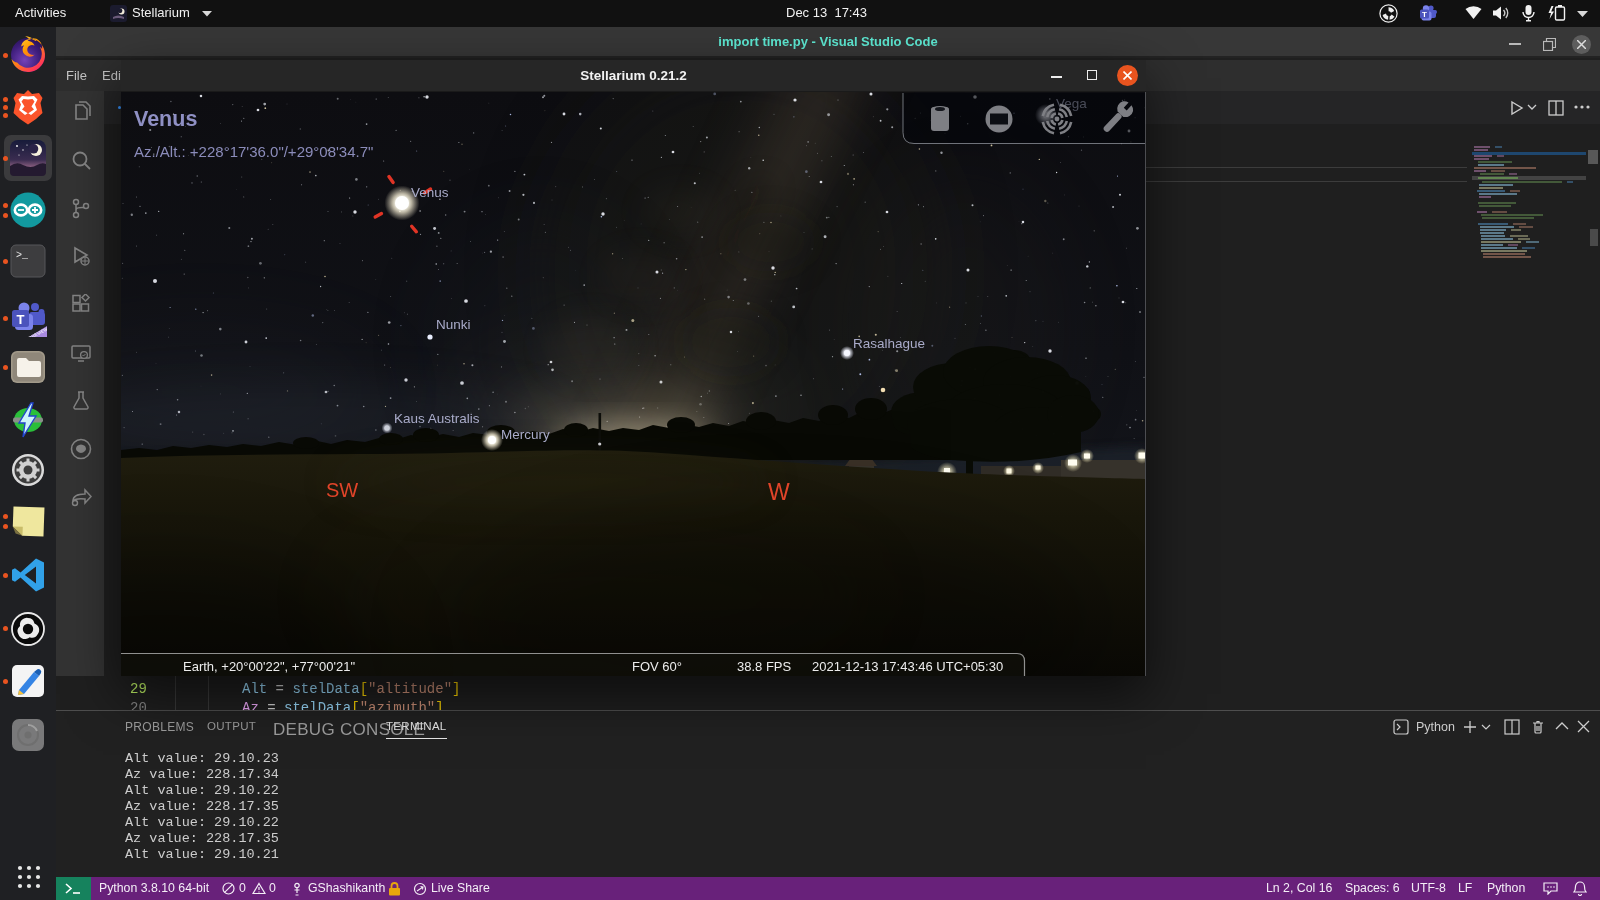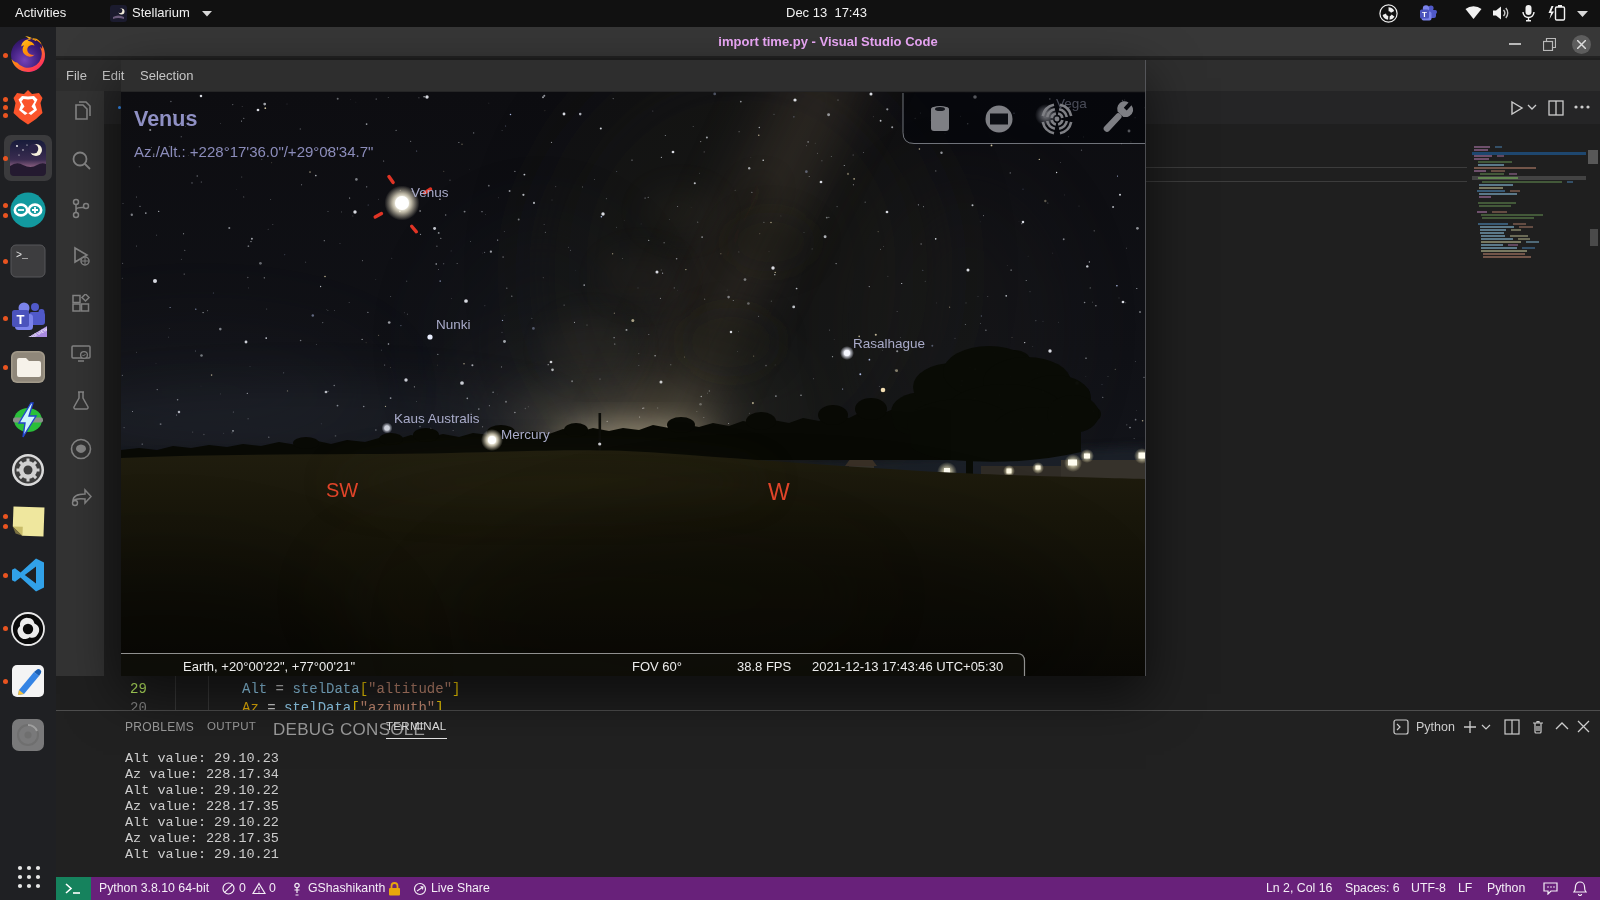--- a/index.html
+++ b/index.html
@@ -1,21 +1,21 @@
 <!DOCTYPE html>
 <html><head><meta charset="utf-8">
 <style>
 html,body{margin:0;padding:0;width:1600px;height:900px;overflow:hidden;background:#1f1f1f;font-family:"Liberation Sans",sans-serif;}
 *{box-sizing:border-box}
 .abs{position:absolute}
 </style></head>
 <body>
 <div class="abs" style="left:56px;top:27px;width:1544px;height:873px;background:#1f1f1f">
 <div class="abs" style="left:0;top:0;width:1544px;height:31px;background:#373737;border-bottom:2px solid #232323">
-<div class="abs" style="left:0;top:0;width:1544px;height:31px;text-align:center;line-height:30px;color:#f0abfc;font-size:13px;font-weight:bold">import time.py - Visual Studio Code</div>
+<div class="abs" style="left:0;top:0;width:1544px;height:31px;text-align:center;line-height:30px;color:#5eead4;font-size:13px;font-weight:bold">import time.py - Visual Studio Code</div>
 <div class="abs" style="left:1453px;top:16px;width:12px;height:2px;background:#b9b9b9"></div>
 <svg class="abs" style="left:1487px;top:11px" width="13" height="13">
         <rect x="0.5" y="3.5" width="9" height="9" fill="none" stroke="#b9b9b9" stroke-width="1.2"></rect>
         <path d="M3.5,3.5 L3.5,0.5 L12.5,0.5 L12.5,9.5 L9.5,9.5" fill="none" stroke="#b9b9b9" stroke-width="1.2"></path>
       </svg>
 <div class="abs" style="left:1516px;top:8px;width:19px;height:19px;border-radius:50%;background:#5d5d5d"></div>
 <svg class="abs" style="left:1521px;top:13px" width="9" height="9">
         <path d="M0,0 L9,9 M9,0 L0,9" stroke="#dcdcdc" stroke-width="1.5"></path>
       </svg>
 </div>
@@ -149,21 +149,21 @@
 <div style="position:absolute;left:1483px;top:256px;width:48px;height:2px;background:#ce9178;opacity:.48"></div>
 <div class="abs" style="left:1588px;top:150px;width:10px;height:14px;background:#585858"></div>
 <div class="abs" style="left:1590px;top:229px;width:8px;height:17px;background:#4a4a4a"></div>
 </div>
 <div class="abs" style="left:0;top:649px;width:1544px;height:34px;overflow:hidden;background:#1f1f1f;font-family:'Liberation Mono',monospace;font-size:14px">
 <div class="abs" style="left:74px;top:5px;color:#bef264">29</div>
 <div class="abs" style="left:119px;top:0px;width:1px;height:34px;background:#3a3a3a"></div>
 <div class="abs" style="left:152px;top:0px;width:1px;height:34px;background:#3a3a3a"></div>
 <div class="abs" style="left:186px;top:5px"><span style="color:#9cdcfe">Alt</span><span style="color:#d4d4d4"> = </span><span style="color:#9cdcfe">stelData</span><span style="color:#ffd700">[</span><span style="color:#ce9178">"altitude"</span><span style="color:#ffd700">]</span></div>
 <div class="abs" style="left:74px;top:24px;color:#858585">20</div>
-<div class="abs" style="left:186px;top:24px"><span style="color:#eab308">Az</span><span style="color:#d4d4d4"> = </span><span style="color:#9cdcfe">stelData</span><span style="color:#ffd700">[</span><span style="color:#ce9178">"azimuth"</span><span style="color:#ffd700">]</span></div>
+<div class="abs" style="left:186px;top:24px"><span style="color:#f0abfc">Az</span><span style="color:#d4d4d4"> = </span><span style="color:#9cdcfe">stelData</span><span style="color:#ffd700">[</span><span style="color:#ce9178">"azimuth"</span><span style="color:#ffd700">]</span></div>
 </div>
 <div class="abs" style="left:0;top:683px;width:1544px;height:167px;background:#212121;border-top:1px solid #4e4e4e">
 <div class="abs" style="left:69px;top:9px;font-size:12px;color:#9d9d9d;letter-spacing:.3px">PROBLEMS</div>
 <div class="abs" style="left:151px;top:9px;font-size:11.5px;color:#9d9d9d;letter-spacing:.3px">OUTPUT</div>
 <div class="abs" style="left:217px;top:9px;font-size:17px;color:#9d9d9d;letter-spacing:.3px">DEBUG CONSOLE</div>
 <div class="abs" style="left:330px;top:9px;font-size:11.5px;color:#e7e7e7;letter-spacing:.3px;padding-bottom:6px;border-bottom:1.5px solid #e7e7e7">TERMINAL</div>
 <div class="abs" style="left:69px;top:40px;font-family:'Liberation Mono',monospace;font-size:13.5px;color:#cccccc;line-height:16px;white-space:pre">Alt value: 29.10.23
 Az value: 228.17.34
 Alt value: 29.10.22
 Az value: 228.17.35
@@ -238,20 +238,29 @@
         <circle cx="11" cy="5" r="0.8" fill="#f4eef6"></circle>
       </svg>
 <svg class="abs" style="left:1517px;top:4px" width="14" height="15">
         <path d="M7 1 a4.5 4.5 0 0 1 4.5 4.5 q0 4 1.5 5.5 h-12 q1.5-1.5 1.5-5.5 A4.5 4.5 0 0 1 7 1 Z" fill="none" stroke="#f4eef6" stroke-width="1.2"></path>
         <path d="M5.5 13 a1.5 1.5 0 0 0 3 0" fill="none" stroke="#f4eef6" stroke-width="1.2"></path>
       </svg>
 </div>
 </div>
 <div class="abs" style="left:118px;top:106px;width:3px;height:3px;background:#3794ff;border-radius:50%"></div>
 <div class="abs" style="left:121px;top:60px;width:1025px;height:616px;box-shadow:0 18px 50px rgba(0,0,0,.6);border-right:1px solid rgba(130,132,142,.45)">
+<div class="abs" style="left:0;top:0;width:1025px;height:32px;background:#262626;border-bottom:1px solid #1a1a1a">
+<div class="abs" style="left:0;top:0;width:1025px;height:32px;text-align:center;line-height:32px;color:#f2f2f2;font-size:13.5px;font-weight:bold">Stellarium 0.21.2</div>
+<div class="abs" style="left:930px;top:16px;width:11px;height:1.6px;background:#ececec"></div>
+<div class="abs" style="left:966px;top:10px;width:10px;height:10px;border:1.6px solid #ececec"></div>
+<div class="abs" style="left:996px;top:5px;width:21px;height:21px;border-radius:50%;background:#e9541f"></div>
+<svg class="abs" style="left:1002px;top:11px" width="9" height="9">
+        <path d="M0.5 0.5 L8.5 8.5 M8.5 0.5 L0.5 8.5" stroke="#ffffff" stroke-width="1.6"></path>
+      </svg>
+</div>
 
 <svg width="1024" height="584" viewBox="0 0 1024 584" style="position:absolute;left:0;top:32px;display:block">
  <defs>
   <linearGradient id="skyg" x1="0" y1="0" x2="0" y2="1">
     <stop offset="0" stop-color="#0d0d11"></stop>
     <stop offset=".45" stop-color="#101116"></stop>
     <stop offset=".8" stop-color="#14161c"></stop>
     <stop offset="1" stop-color="#171921"></stop>
   </linearGradient>
   <radialGradient id="venusg" cx=".5" cy=".5" r=".5">

